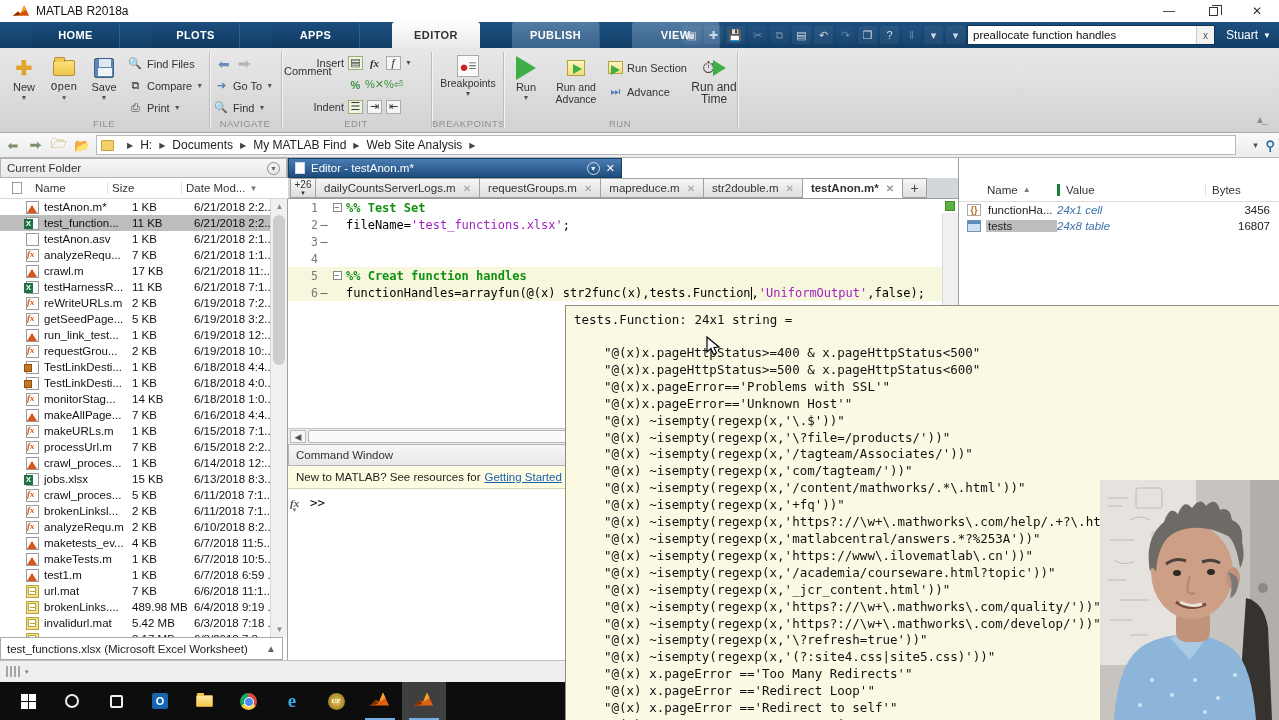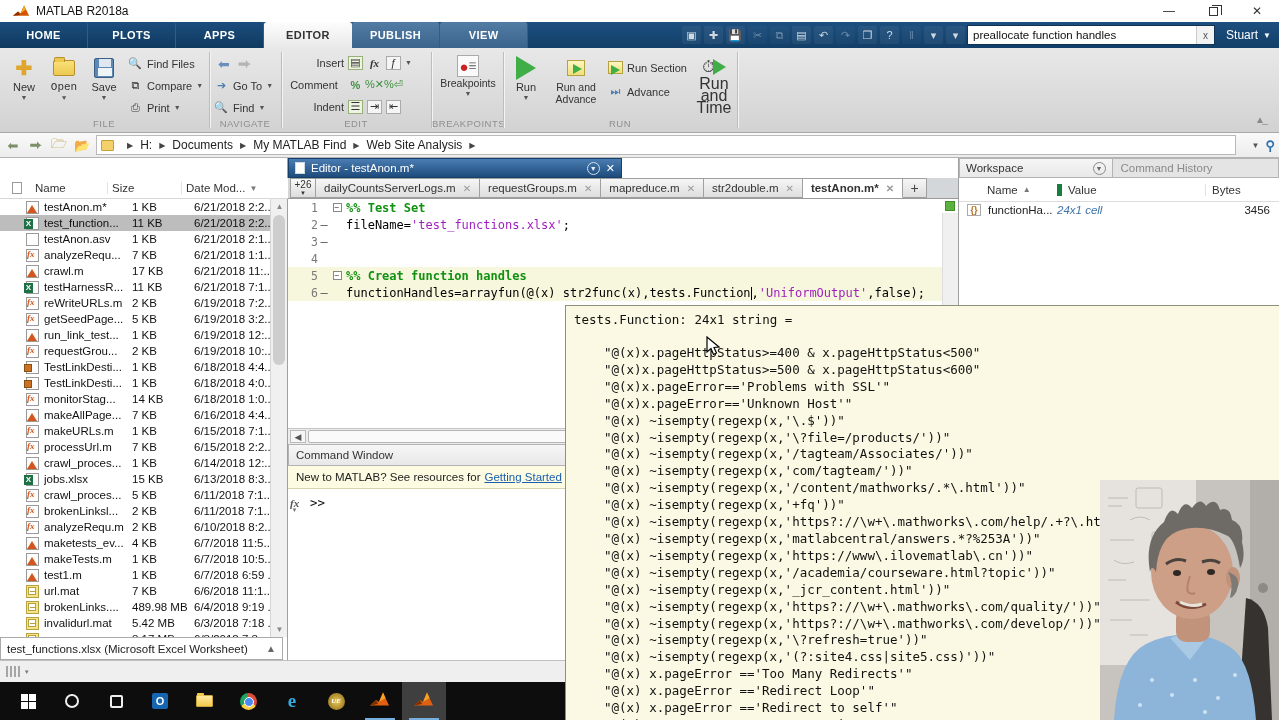--- a/index.html
+++ b/index.html
@@ -13,21 +13,21 @@
   .title-text { font-size:12px; color:#111; }
   .win-controls { position:absolute; right:0; top:0; height:22px; display:flex; }
   .win-btn { width:44px; height:22px; display:flex; align-items:center; justify-content:center; color:#333; font-size:12px; }
   .win-btn .restore { width:9px; height:9px; border:1px solid #333; position:relative; background:#fff; }
   .win-btn .restore:before { content:""; position:absolute; left:2px; top:-3px; width:9px; height:9px; border:1px solid #333; border-bottom:none; border-left:none; }
 
   
   .tabrow { left:0; top:22px; width:1279px; height:26px; background:linear-gradient(#1d4f7f,#123f68); display:flex; }
   .ts-tab { height:26px; min-width:88px; padding:0 18px; display:flex; align-items:center; justify-content:center;
             color:#fff; font-size:11px; font-weight:bold; letter-spacing:.4px; background:linear-gradient(#1b4d7d,#0f3a60);
-            border-right:1px solid #2a6091; border-radius:3px 3px 0 0; }
+            border-right:1px solid #2a6091; border-radius:3px 3px 0 0;margin-left:32px; }
   .ts-tab.mid { background:linear-gradient(#527ca3,#3b648c); }
   .ts-tab.active { background:linear-gradient(#fdfdfd,#e9e9e9); color:#333; border-right:none; }
   .qat { position:absolute; right:314px; top:24px; height:22px; display:flex; align-items:center; gap:3px; }
   .qat-icon { width:19px; height:18px; display:flex; align-items:center; justify-content:center;
               color:#cfd9e2; font-size:11px; background:rgba(255,255,255,.06); border-radius:2px; }
   .qat-icon.dim { opacity:.45; }
   .ts-search { position:absolute; right:64px; top:25px; width:248px; height:20px; background:#fff; border:1px solid #0d3355; display:flex; align-items:center; }
   .ts-search input { border:none; outline:none; flex:1; font-size:11.5px; padding:0 5px; font-family:"Liberation Sans",sans-serif; color:#111; background:transparent; }
   .ts-search .clear { width:18px; height:18px; border-left:1px solid #ccc; background:#f2f2f2; color:#555; font-size:10px; display:flex; align-items:center; justify-content:center; }
   .ts-user { position:absolute; right:8px; top:25px; height:20px; display:flex; align-items:center; color:#fff; font-size:12px; gap:5px; }
@@ -144,21 +144,21 @@
   .prompt { position:absolute; left:22px; top:6px; font-family:"DejaVu Sans Mono",monospace; font-size:12.5px; color:#111; }
 
   
   .ws { left:958px; top:158px; width:321px; height:502px; background:#fff; border-left:1px solid #a0a0a0; }
   .ws-header { display:flex; height:20px; }
   .ws-title { width:154px; }
   .ch-tab { width:167px; height:20px; background:#e4e4e4; border:1px solid #b4b4b4; border-left:none; display:flex; align-items:center; padding:0 8px; color:#8a8a8a; font-size:11.5px; }
   .ws-cols { position:absolute; left:0; top:20px; width:321px; height:24px; border-bottom:1px solid #dcdcdc; display:flex; align-items:center; font-size:11.5px; color:#333; background:#fff; }
   .ws-col-name { margin-left:28px; width:70px; display:flex; gap:5px; align-items:center; }
   .ws-col-name .sort { font-size:8px; color:#777; }
-  .ws-col-value { width:148px; border-left:5px solid #15803d; padding-left:6px; }
+  .ws-col-value { width:148px; border-left:3px solid #15803d; padding-left:6px; }
   .ws-col-bytes { flex:1; border-left:1px solid #e2e2e2; padding-left:6px; }
   .ws-row { height:16px; display:flex; align-items:center; font-size:11.5px; }
   .ws-ic { width:14px; height:12px; margin:0 5px 0 8px; flex:none; position:relative; }
   .ws-name { width:71px; white-space:nowrap; overflow:hidden; padding:0 2px; }
   .ws-name.sel { background:#bdbdbd; }
   .ws-val { width:154px; white-space:nowrap; overflow:hidden; }
   .ws-val.blue { color:#3f74a8; font-style:italic; }
   .ws-bytes { flex:1; text-align:right; padding-right:10px; }
   .wi-char { background:linear-gradient(#fdfdfd,#eee); border:1px solid #aaa; font:bold 8px "Liberation Sans",sans-serif; color:#c2571f; text-align:center; line-height:11px; }
   .wi-cell { border:1px solid #aaa; background:#fff; color:#b56a13; font:bold 9px "Liberation Sans",sans-serif; text-align:center; line-height:10px; }
@@ -313,21 +313,21 @@
   <div class="rib-group" style="left:282px;width:148px;">
     <div class="small-btn" style="left:10px;top:5px;justify-content:flex-end;width:52px;">
         <span>Insert</span>
       </div>
     <div class="small-btn" style="left:66px;top:5px;">
       <span class="mini" style="border:1px solid #9ab07a;background:#eef4e2;">▤</span>
       <span class="mini" style="font:italic bold 11px 'Liberation Serif',serif;">fx</span>
       <span class="mini" style="border:1px solid #aaa;background:#f5f5f5;">ƒ</span>
       <span class="dd7">▼</span>
     </div>
-    <div class="small-btn" style="left:2px;top:27px;justify-content:center;width:60px;">
+    <div class="small-btn" style="left:2px;top:13px;justify-content:flex-start;width:60px;">
         <span>Comment</span>
       </div>
     <div class="small-btn" style="left:66px;top:27px;">
       <span class="mini" style="color:#3e8f3e;font-weight:bold;">%</span>
       <span class="mini" style="color:#3e8f3e;">%✕</span>
       <span class="mini" style="color:#3e8f3e;">%⏎</span>
     </div>
     <div class="small-btn" style="left:14px;top:49px;justify-content:flex-end;width:48px;">
         <span>Indent</span>
       </div>
@@ -372,21 +372,21 @@
           <span class="pagearrow" style="width:15px;height:13px;"></span>
         </span>
       <span>Run Section</span>
     </div>
     <div class="small-btn" style="left:104px;top:34px;">
       <span class="ic" style="color:#4a7db2;">⏭</span>
       <span>Advance</span>
     </div>
     <div class="big-btn" style="left:182px;width:56px;">
       <span class="ic" style="font-size:16px;">⏱<span class="runarrow sm" style="margin-left:-2px;"></span></span>
-      <span class="two-line" style="font-size:16px;">Run and Time</span>
+      <span class="two-line" style="font-size:12px;">Run and Time</span>
     </div>
     <div class="rib-label">RUN</div>
   </div>
   <div class="rib-sep" style="left:737px;"></div>
   <div class="rib-collapse">▲̲</div>
 </div>
 
 <div class="abs addrbar">
   <span class="nav-ic">⬅</span>
   <span class="nav-ic">⮕</span>
@@ -406,20 +406,25 @@
         <span class="crumb-sep">▶</span>
       </span>
   </div>
   <div class="addr-right">
     <span class="dd">▼</span>
     <span class="addr-search">⚲</span>
   </div>
 </div>
 
 <div class="abs cf">
+  <div class="ph">
+    <span>Current Folder</span>
+    <span class="grow"></span>
+    <span class="circ">▼</span>
+  </div>
   <div class="cf-cols">
     <span class="cf-col-name">Name</span>
     <span class="cf-col-size">Size</span>
     <span class="cf-col-date">
         <span>Date Mod...</span>
         <span style="font-size:8px;color:#777;">▼</span>
       </span>
   </div>
   <span class="pgico"></span>
   <div class="cf-list" id="file-list">
@@ -744,44 +749,40 @@
     <a href="#">Getting Started</a>
       <span>.</span>
   </div>
   <div class="cw-body">
     <span class="fx-gut"><span>fx</span><span class="dd">▼</span></span>
     <span class="prompt">&gt;&gt;</span>
   </div>
 </div>
 
 <div class="abs ws">
-  <div class="ws-header">
-    <div class="ph ws-title">
-      <span>Workspace</span>
-      <span class="grow"></span>
-      <span class="circ">▼</span>
-    </div>
-    <div class="ch-tab">
-      <span>Command History</span>
-    </div>
-  </div>
   <div class="ws-cols">
     <span class="ws-col-name">
         <span>Name</span>
         <span class="sort">▲</span>
       </span>
     <span class="ws-col-value">Value</span>
     <span class="ws-col-bytes">Bytes</span>
   </div>
   <div id="ws-rows" style="position:absolute;left:0;top:44px;width:321px;">
       <div class="ws-row">
         <span class="ws-ic wi-cell">{}</span>
         <span class="ws-name">functionHa...</span>
         <span class="ws-val blue">24x1 cell</span>
         <span class="ws-bytes">3456</span>
+      </div>
+      <div class="ws-row">
+        <span class="ws-ic wi-table"></span>
+        <span class="ws-name sel">tests</span>
+        <span class="ws-val blue">24x8 table</span>
+        <span class="ws-bytes">16807</span>
       </div>
     </div>
 </div>
 
 <div class="abs bottomstrip">
   <span class="grip">
       <i></i>
       <i></i>
       <i></i>
       <i></i>

